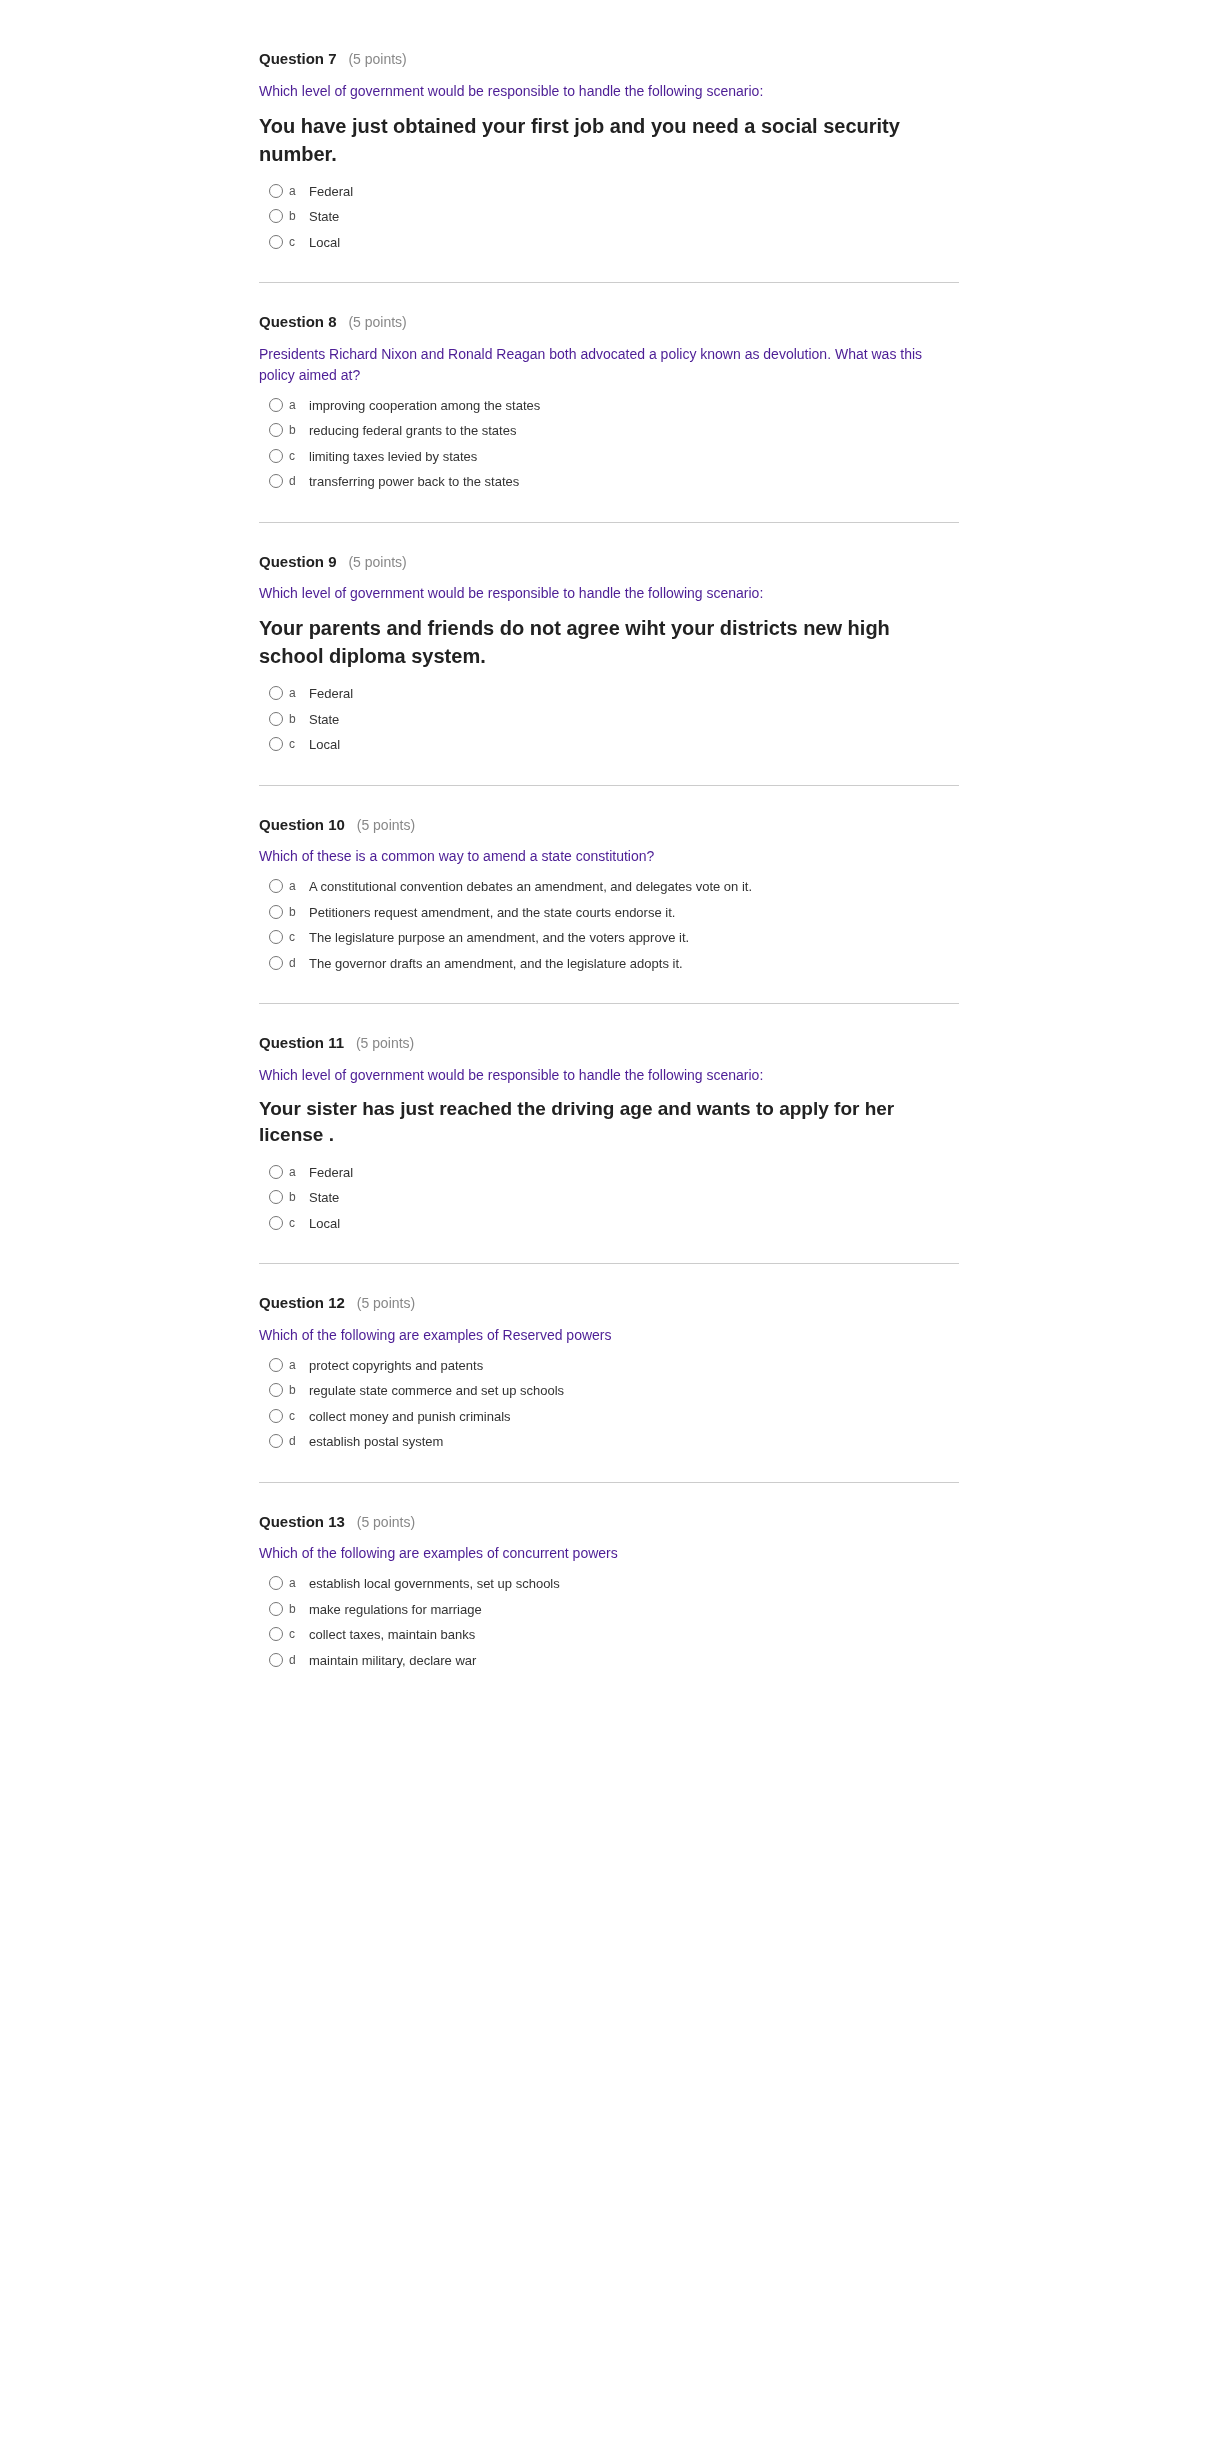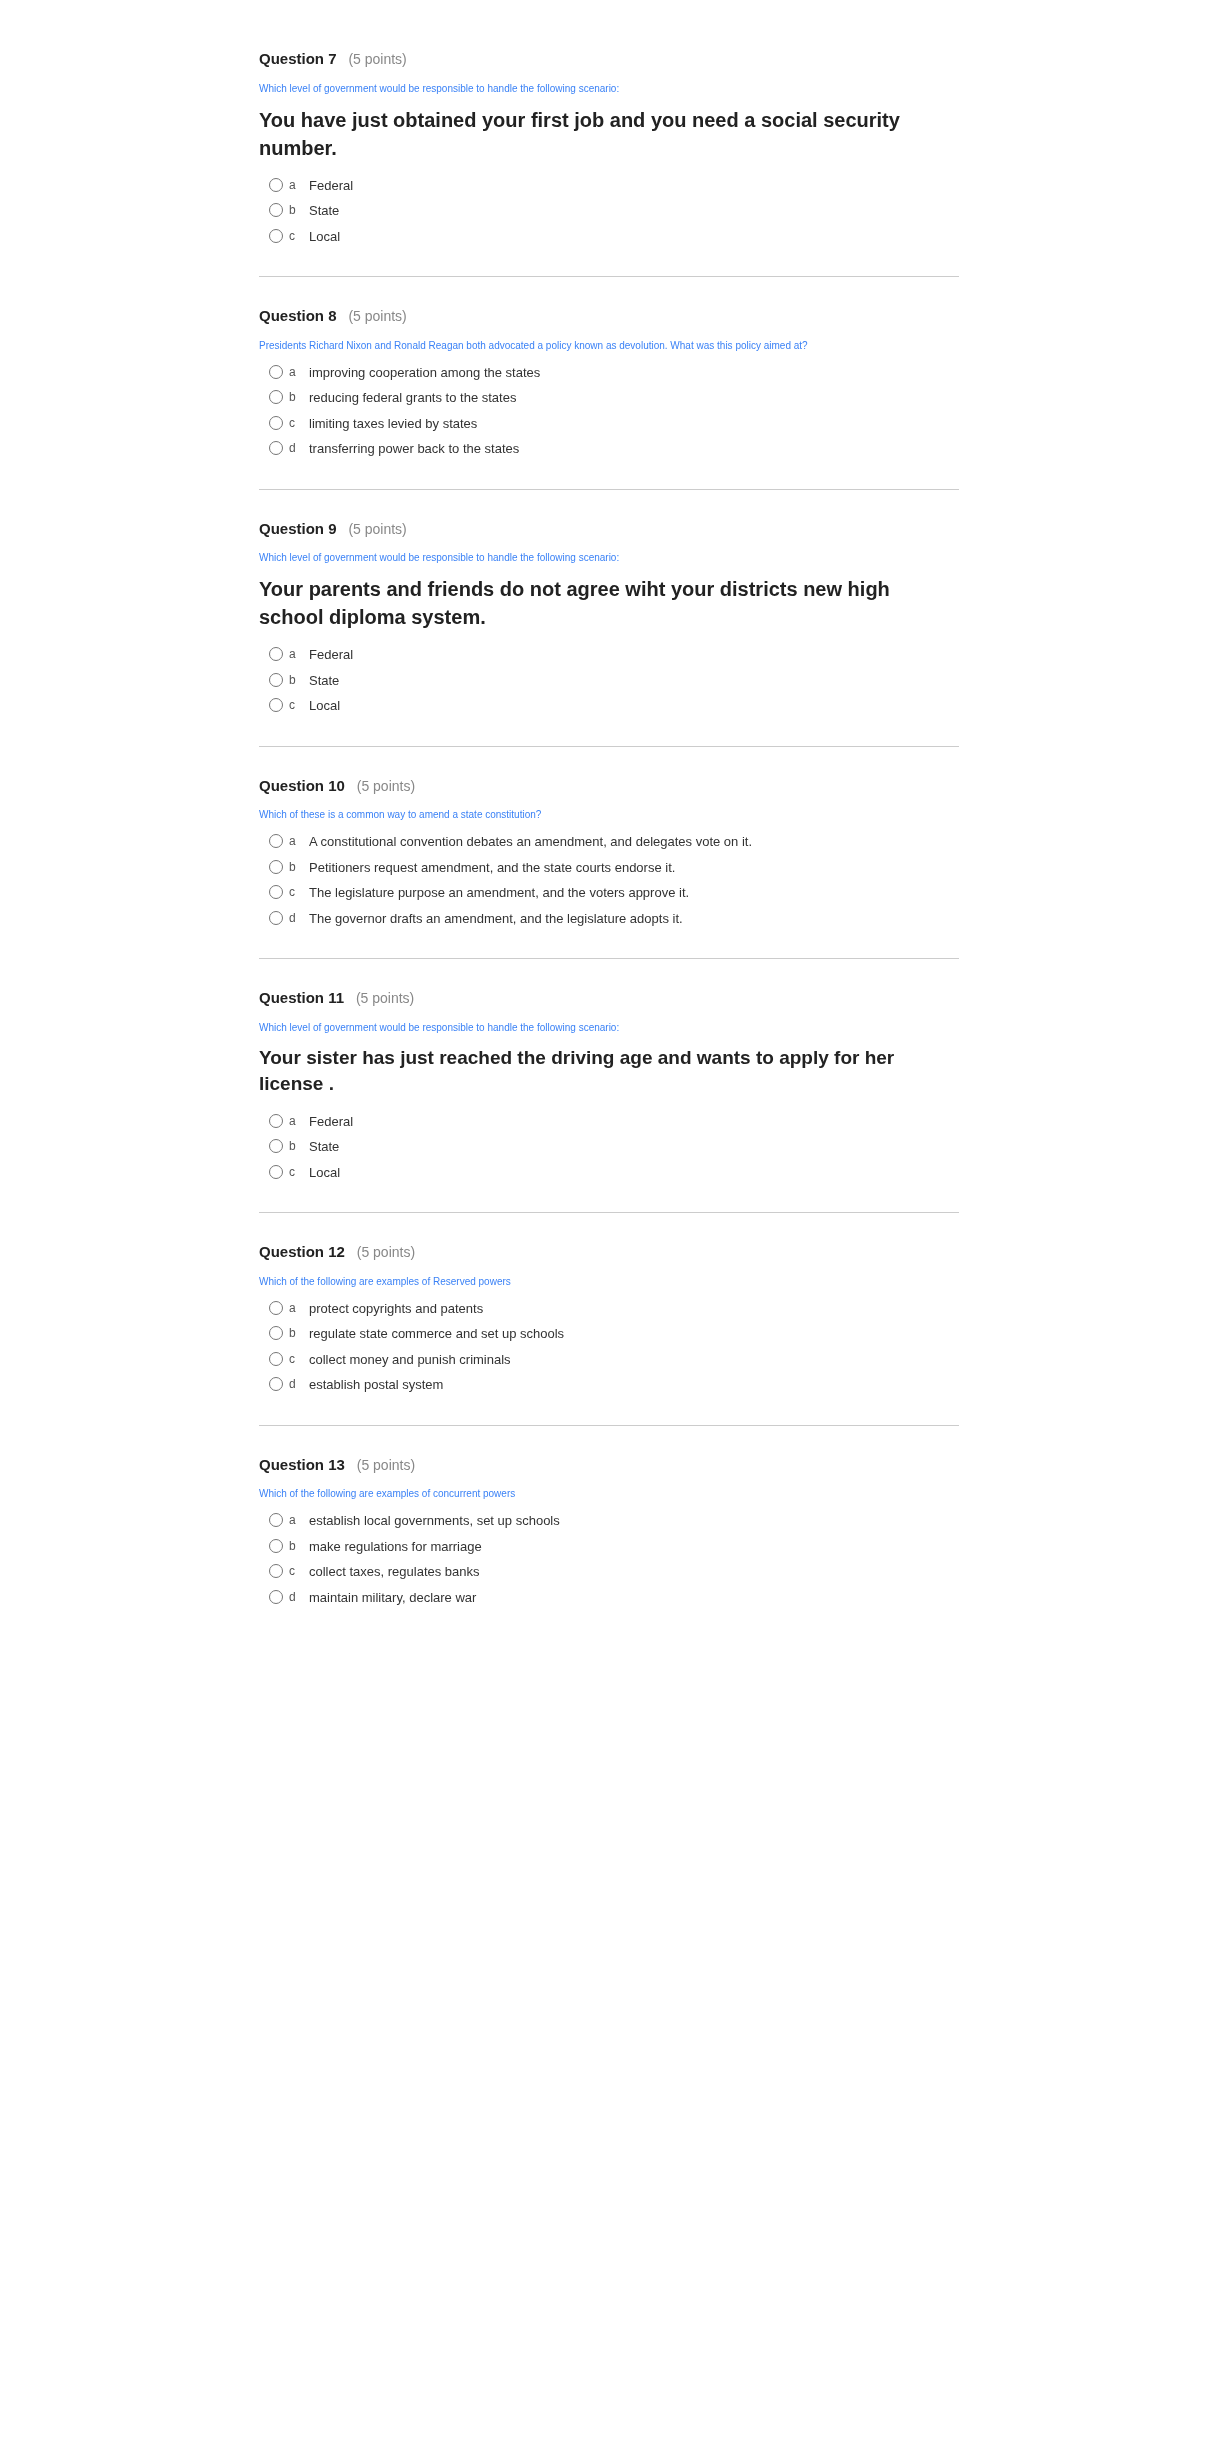--- a/index.html
+++ b/index.html
@@ -29,23 +29,23 @@
       font-weight: bold;
       margin-bottom: 10px;
     }
     .question-header .points {
       font-weight: normal;
       color: #888;
       font-size: 14px;
       margin-left: 8px;
     }
     .question-text {
-      font-size: 10px;
+      font-size: 14px;
       margin-bottom: 10px;
-      color: #3b82f6;
+      color: #4c1d95;
     }
     .question-scenario {
       font-size: 20px;
       font-weight: bold;
       margin-bottom: 14px;
       line-height: 1.4;
     }
     .question-scenario-small {
       font-size: 19px;
       font-weight: bold;
@@ -239,21 +239,21 @@
           <span class="option-text">establish local governments, set up schools</span>
         </li>
         <li class="option-item">
           <input type="radio" name="q13" style="">
           <span class="option-letter">b</span>
           <span class="option-text">make regulations for marriage</span>
         </li>
         <li class="option-item">
           <input type="radio" name="q13" style="">
           <span class="option-letter">c</span>
-          <span class="option-text">collect taxes, regulates banks</span>
+          <span class="option-text">collect taxes, maintain banks</span>
         </li>
         <li class="option-item">
           <input type="radio" name="q13" style="">
           <span class="option-letter">d</span>
           <span class="option-text">maintain military, declare war</span>
         </li>
       </ul>
     </div>
   </div>
 

